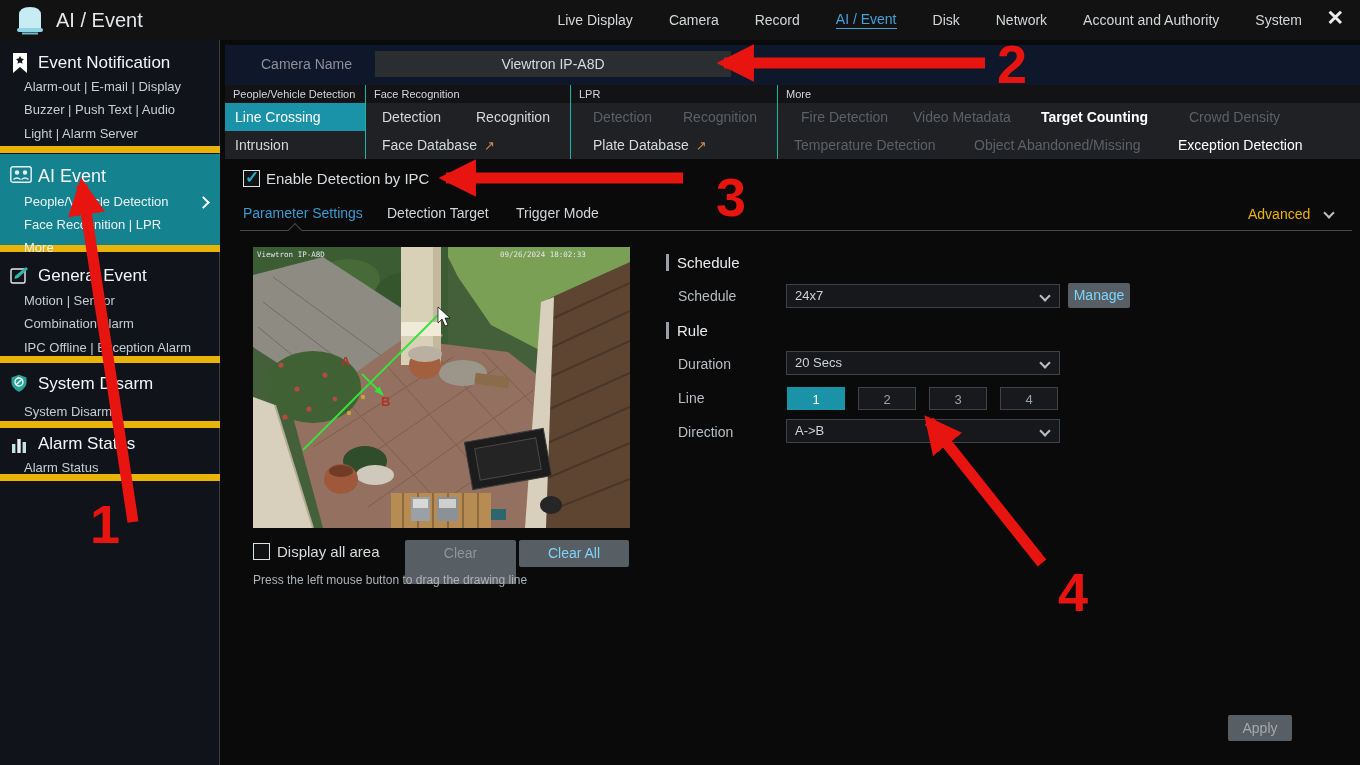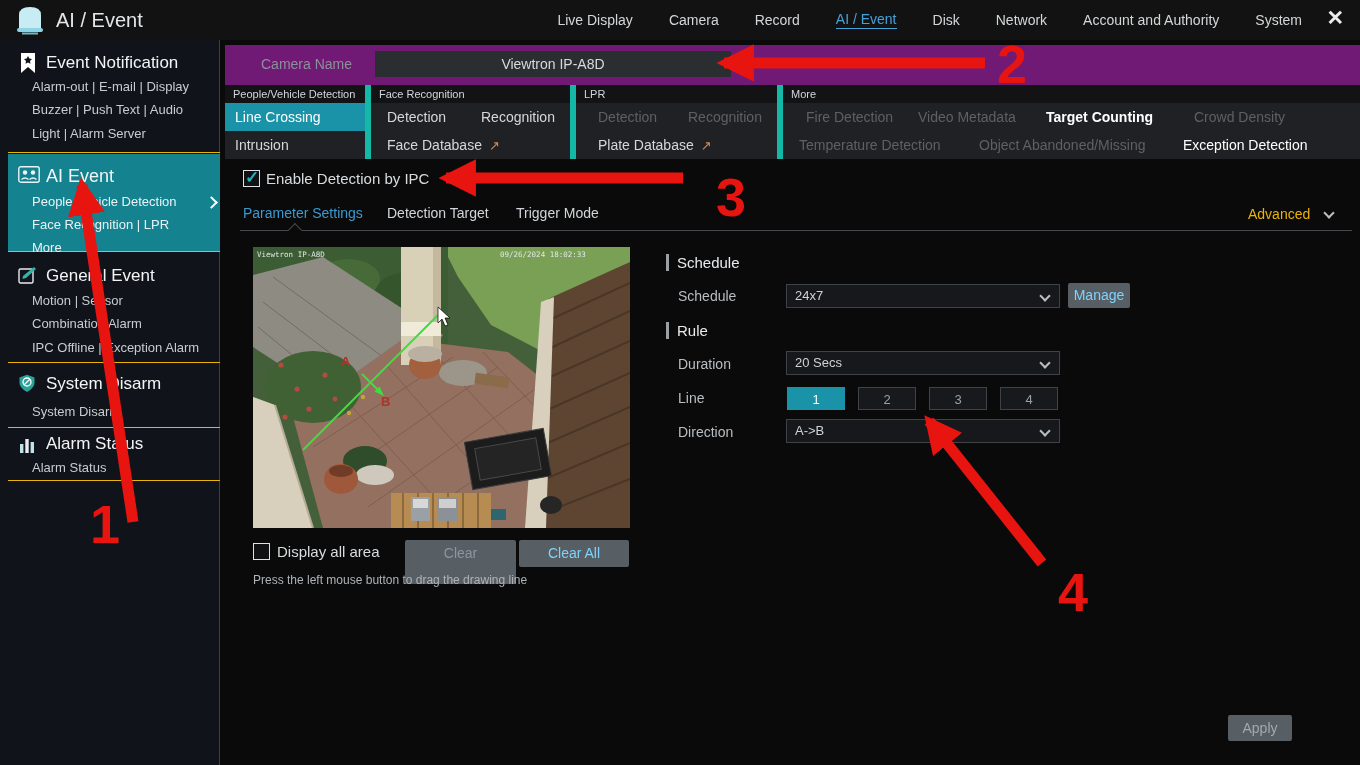--- a/index.html
+++ b/index.html
@@ -10,40 +10,40 @@
   
   #topbar { position:absolute; left:0; top:0; width:1360px; height:40px; background:#121212; }
   #app-title { position:absolute; left:56px; top:0; line-height:40px; font-size:20px; color:#e4e7ea; }
   #nav { position:absolute; right:58px; top:0; height:40px; display:flex; align-items:center; gap:36px; }
   .nav-item { font-size:14px; color:#d3d7da; cursor:pointer; white-space:nowrap; }
   .nav-item.active { color:#46a1d9; border-bottom:1px solid #46a1d9; padding-bottom:1px; }
   #close-x { position:absolute; right:16px; top:6px; font-size:21px; font-weight:bold; color:#ececec; cursor:pointer; }
 
   
   #sidebar { position:absolute; left:0; top:40px; width:220px; height:725px; background:#10141a; border-right:1px solid #3a3f45; }
-  .side-section { position:absolute; left:0; width:220px; border-bottom:1px solid #eab308;margin-left:8px; }
+  .side-section { position:absolute; left:0; width:220px; border-bottom:7px solid #eab308; }
   .side-title { position:absolute; font-size:17px; color:#f2f4f6; }
   .side-line { position:absolute; left:24px; font-size:13px; color:#c7ccd1; white-space:nowrap; }
   .side-icon { position:absolute; left:10px; }
   #sec-ai { background:#15828f; }
   #sec-ai .side-line { color:#e9f3f5; }
   .chev-right { position:absolute; right:12px; width:9px; height:9px;
     border-right:2.5px solid #fff; border-bottom:2.5px solid #fff; transform:rotate(-45deg); }
 
   
   #main { position:absolute; left:220px; top:40px; width:1140px; height:725px; background:#0a0a0a; }
 
-  #camerabar { position:absolute; left:5px; top:5px; width:1135px; height:56px; background:#701a75;text-decoration:underline; }
+  #camerabar { position:absolute; left:5px; top:5px; width:1135px; height:56px; background:#0f172a;text-decoration:underline; }
   #camerabar .lbl { position:absolute; left:36px; top:0; line-height:38px; font-size:14px; color:#8b9198; }
   #camname-dd { position:absolute; left:150px; top:6px; width:356px; height:26px; background:#2b2e31;
     color:#d6dade; font-size:14px; text-align:center; line-height:26px; cursor:pointer; }
 
   
   #tabstrip { position:absolute; left:5px; top:45px; width:1135px; height:74px; background:#202124; }
-  .tcol { position:absolute; top:0; height:74px; border-left:6px solid #14b8a6; }
+  .tcol { position:absolute; top:0; height:74px; border-left:1px solid #14b8a6; }
   .tcol-header { position:absolute; left:0; top:0; width:100%; height:18px; background:#131315;
     font-size:11px; color:#d2d6da; line-height:18px; padding-left:8px; }
   .titem { position:absolute; height:28px; line-height:28px; font-size:14px; color:#d4d8db; cursor:pointer; white-space:nowrap; }
   .titem.selected { background:#1a93a8; color:#fff; }
   .titem.disabled { color:#5c6166; cursor:default; }
   .titem.bold { color:#fff; font-weight:bold; }
   .ext { color:#cf8a50; font-size:13px; margin-left:7px; }
 
   
   .cb { position:absolute; width:17px; height:17px; border:1px solid #dfe3e6; background:#101214; cursor:pointer; }

